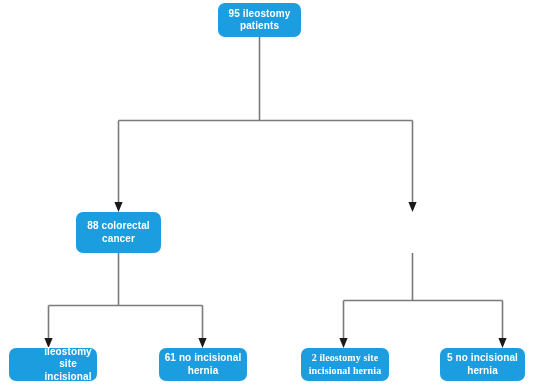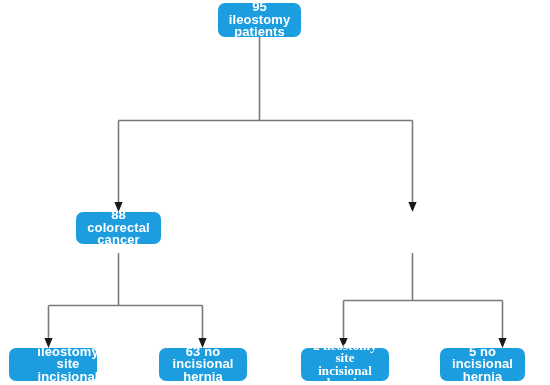--- a/index.html
+++ b/index.html
@@ -21,33 +21,33 @@
     top: 0;
     width: 550px;
     height: 385px;
   }
   .node {
     position: absolute;
     box-sizing: border-box;
     background: #1b9de0;
     border-radius: 7px;
     color: #ffffff;
-    font-size: 13px;
+    font-size: 10px;
     font-weight: bold;
     line-height: 12.5px;
     text-align: center;
     display: flex;
     align-items: center;
     justify-content: center;
     padding: 2px 4px;
     white-space: pre-line;
     letter-spacing: 0.1px;
   }
   .node-root  { left: 218px; top: 3px;   width: 83px; height: 34px; }
-  .node-l2a   { left: 76px;  top: 212px; width: 85px; height: 32px; text-align: center; }
+  .node-l2a   { left: 76px;  top: 212px; width: 85px; height: 41px; text-align: center; }
   .node-l2b   { left: 370px; top: 212px; width: 85px; height: 41px; }
   .node-l3a   { left: 9px;   top: 348px; width: 88px; height: 33px; padding-left: 34px; }
   .node-l3b   { left: 159px; top: 348px; width: 88px; height: 33px; }
   .node-l3c   { left: 301px; top: 348px; width: 88px; height: 33px; font-family: Liberation Serif, serif; }
   .node-l3d   { left: 440px; top: 348px; width: 85px; height: 33px; }
 </style>
 </head>
 <body>
 
 <div id="canvas">
@@ -82,21 +82,21 @@
 
   <div class="node node-root">95 ileostomy
 patients</div>
 
   <div class="node node-l2a">88 colorectal cancer</div>
 
 
   <div class="node node-l3a">11 ileostomy site
 incisional hernia</div>
 
-  <div class="node node-l3b">63 no incisional
+  <div class="node node-l3b">61 no incisional
 hernia</div>
 
   <div class="node node-l3c">2 ileostomy site
 incisional hernia</div>
 
   <div class="node node-l3d">5 no incisional
 hernia</div>
 
 </div>
 

